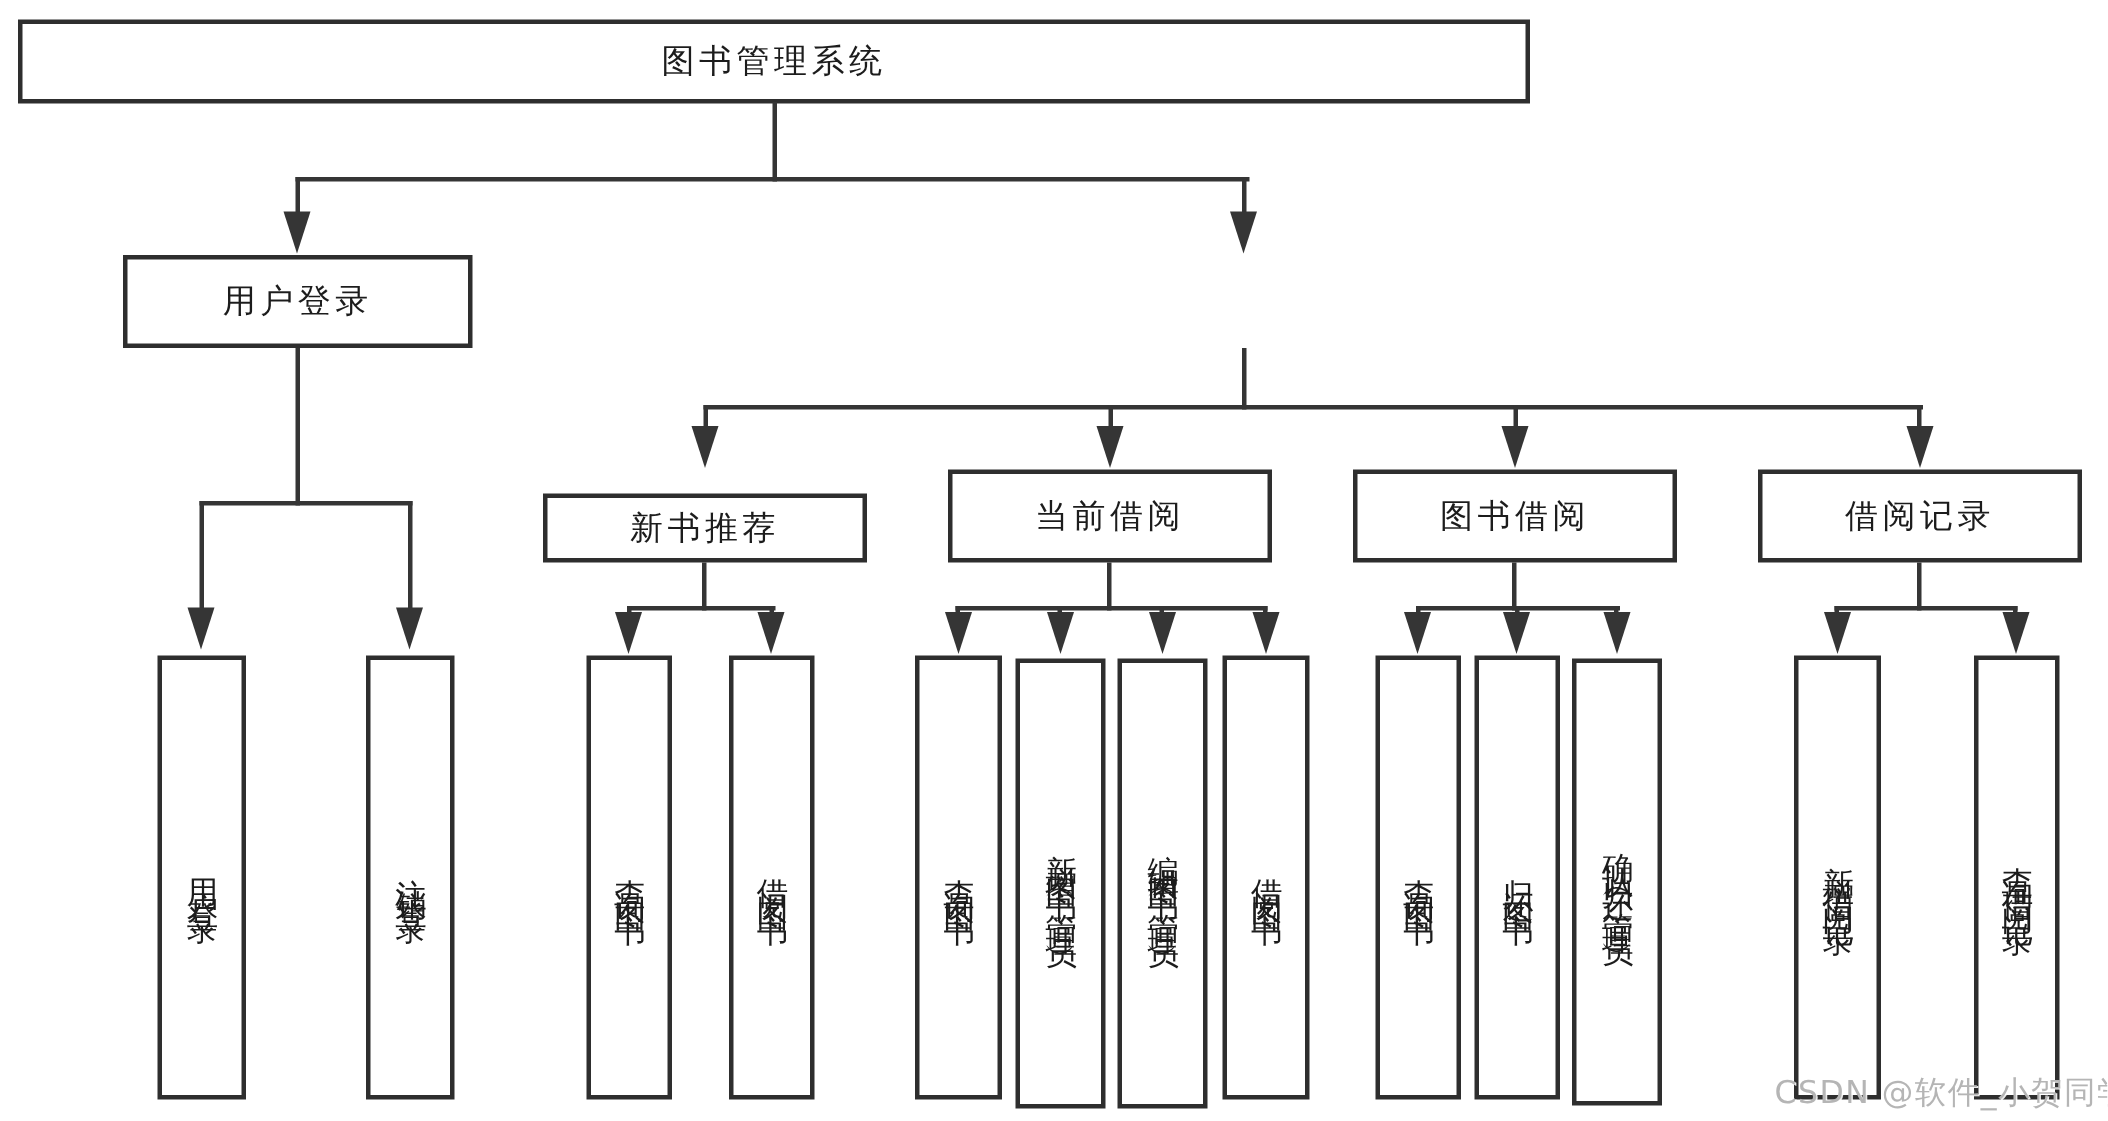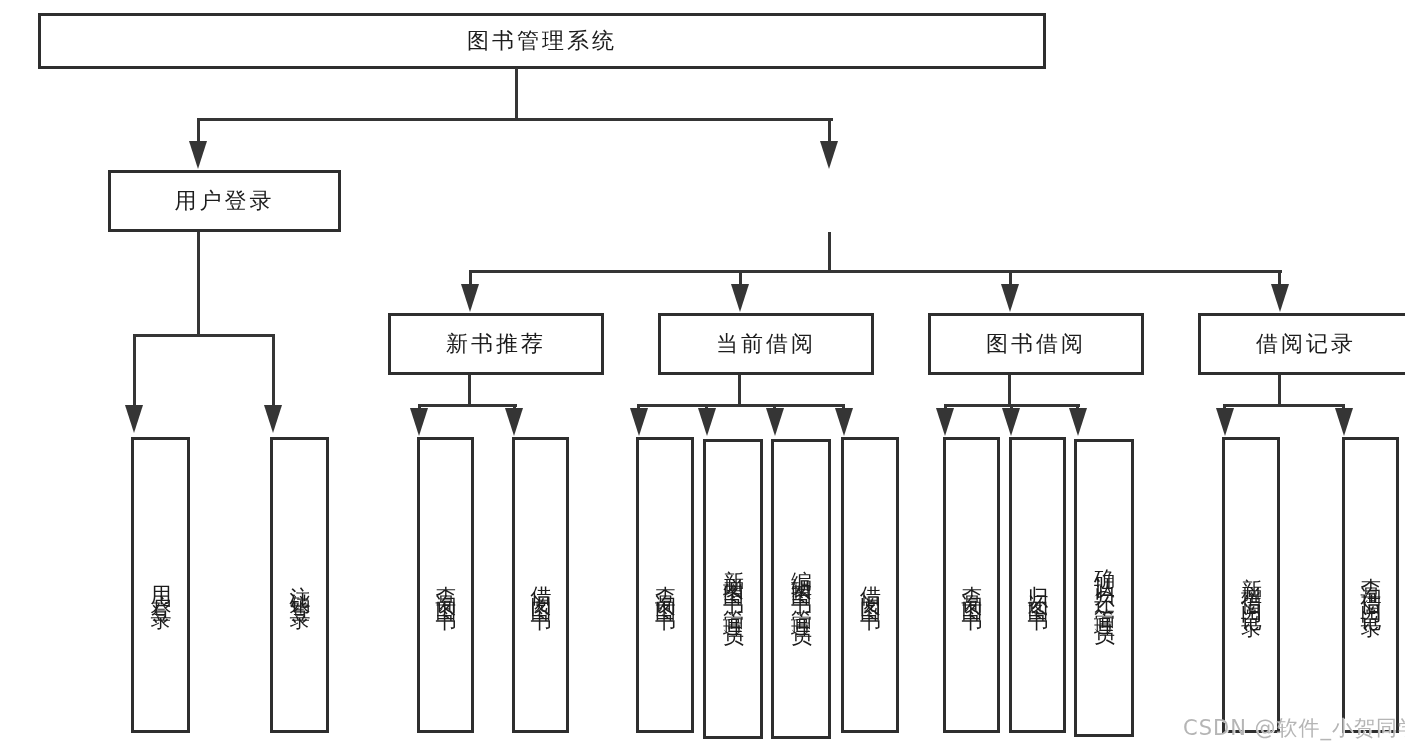--- a/index.html
+++ b/index.html
@@ -14,21 +14,20 @@
     position:relative;width:1405px;height:747px;overflow:hidden;
     background:var(--background);
     font-family:"DejaVu Sans",sans-serif;
   }
   .box{
     position:absolute;box-sizing:border-box;
     border:3px solid var(--box-border);background:#fff;
     display:flex;align-items:center;justify-content:center;
     color:var(--text);font-size:22px;letter-spacing:3px;
     white-space:nowrap;
-    margin-left:26px;
   }
   .vbox{
     writing-mode:vertical-rl;text-orientation:mixed;
     font-size:21px;letter-spacing:8px;line-height:1;
   }
   .vl{position:absolute;width:3px;background:var(--line);}
   .hl{position:absolute;height:3px;background:var(--line);}
   .ah{
     position:absolute;width:0;height:0;
     border-left:9px solid transparent;border-right:9px solid transparent;
@@ -68,21 +67,21 @@
   <i class="hl" style="left:469px;top:270px;width:813px"></i>
   <i class="vl" style="left:469px;top:270px;height:16px"></i>
   <i class="ah" style="left:461px;top:284px"></i>
   <i class="vl" style="left:739px;top:270px;height:16px"></i>
   <i class="ah" style="left:731px;top:284px"></i>
   <i class="vl" style="left:1009px;top:270px;height:16px"></i>
   <i class="ah" style="left:1001px;top:284px"></i>
   <i class="vl" style="left:1278px;top:270px;height:16px"></i>
   <i class="ah" style="left:1271px;top:284px"></i>
 
-  <div class="box" style="left:362px;top:313px;width:216px;height:62px">新书推荐</div>
+  <div class="box" style="left:362px;top:329px;width:216px;height:46px">新书推荐</div>
   <div class="box" style="left:632px;top:313px;width:216px;height:62px">当前借阅</div>
   <div class="box" style="left:902px;top:313px;width:216px;height:62px">图书借阅</div>
   <div class="box" style="left:1172px;top:313px;width:216px;height:62px">借阅记录</div>
 
   <i class="vl" style="left:468px;top:375px;height:32px"></i>
   <i class="hl" style="left:418px;top:404px;width:99px"></i>
   <i class="vl" style="left:418px;top:404px;height:10px"></i>
   <i class="ah" style="left:410px;top:408px"></i>
   <i class="vl" style="left:513px;top:404px;height:10px"></i>
   <i class="ah" style="left:505px;top:408px"></i>

